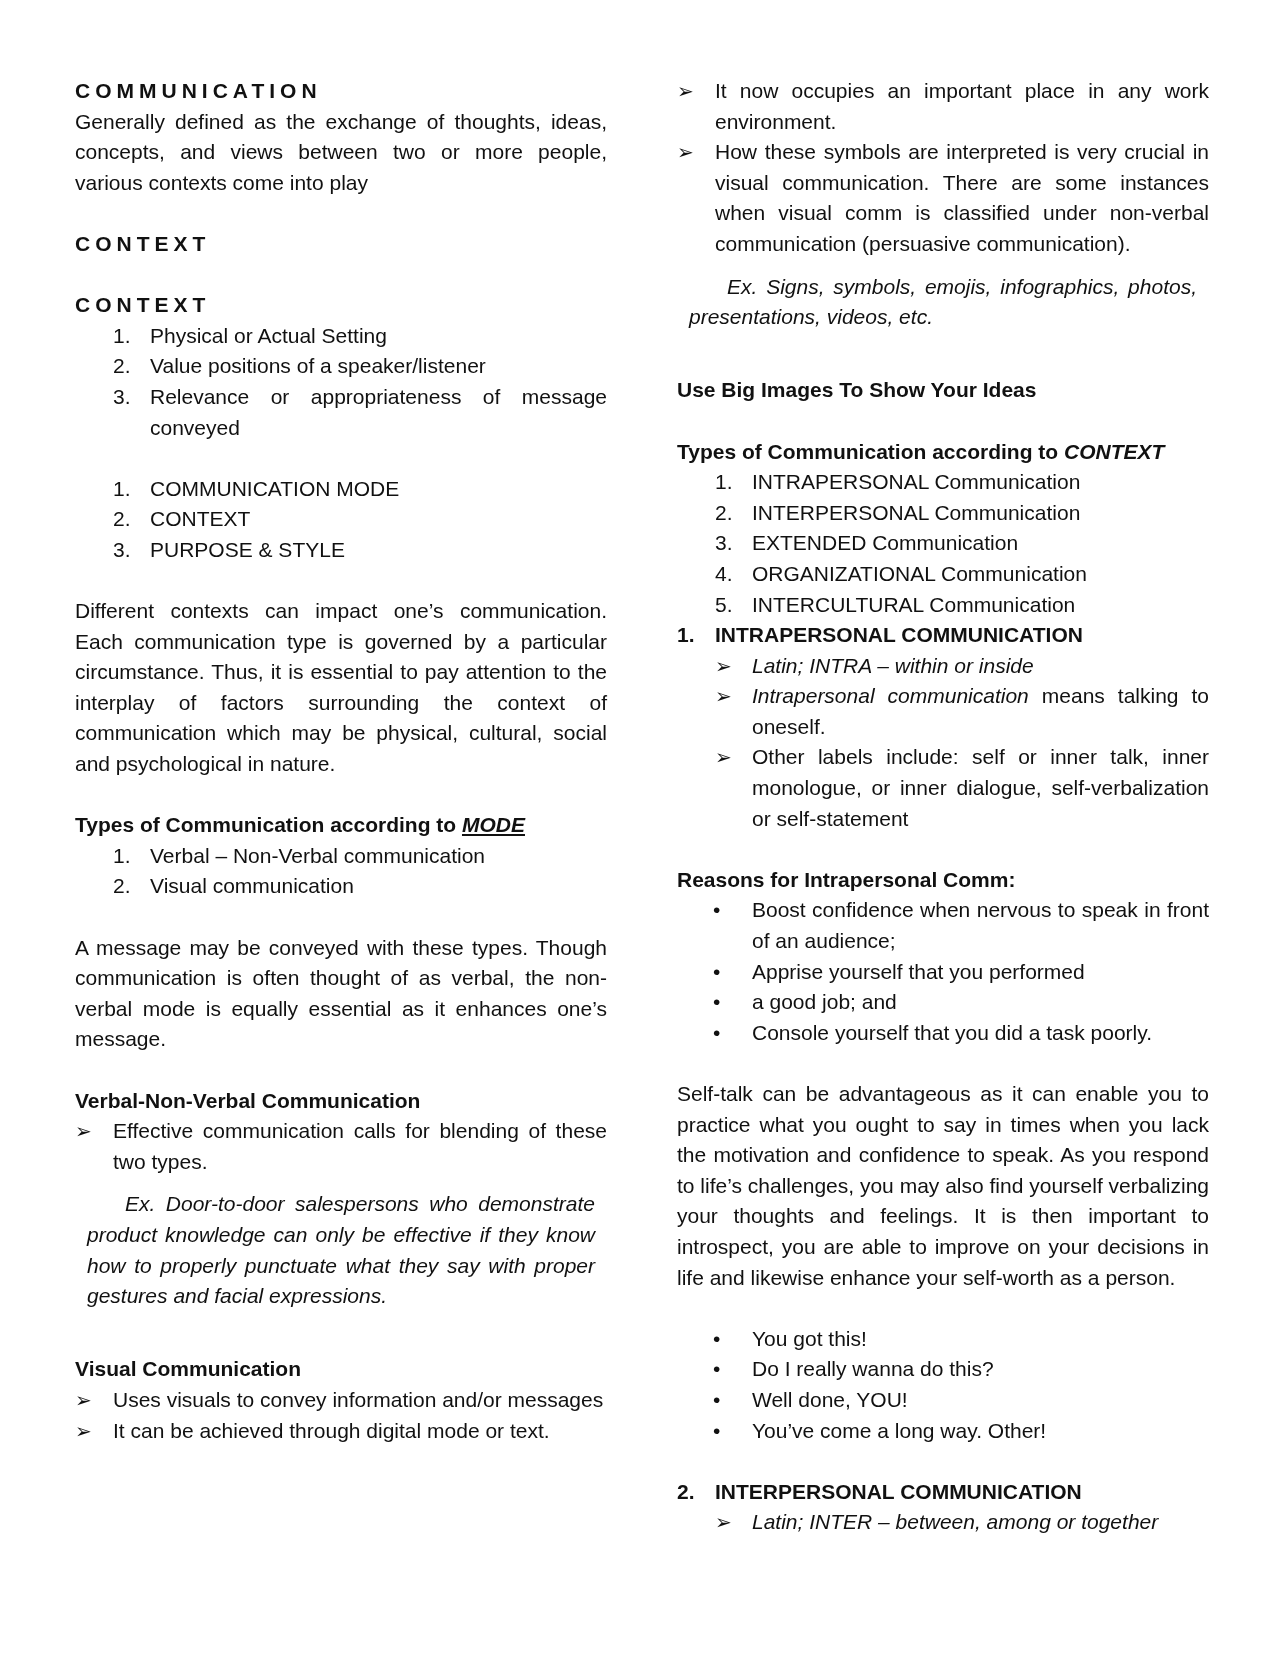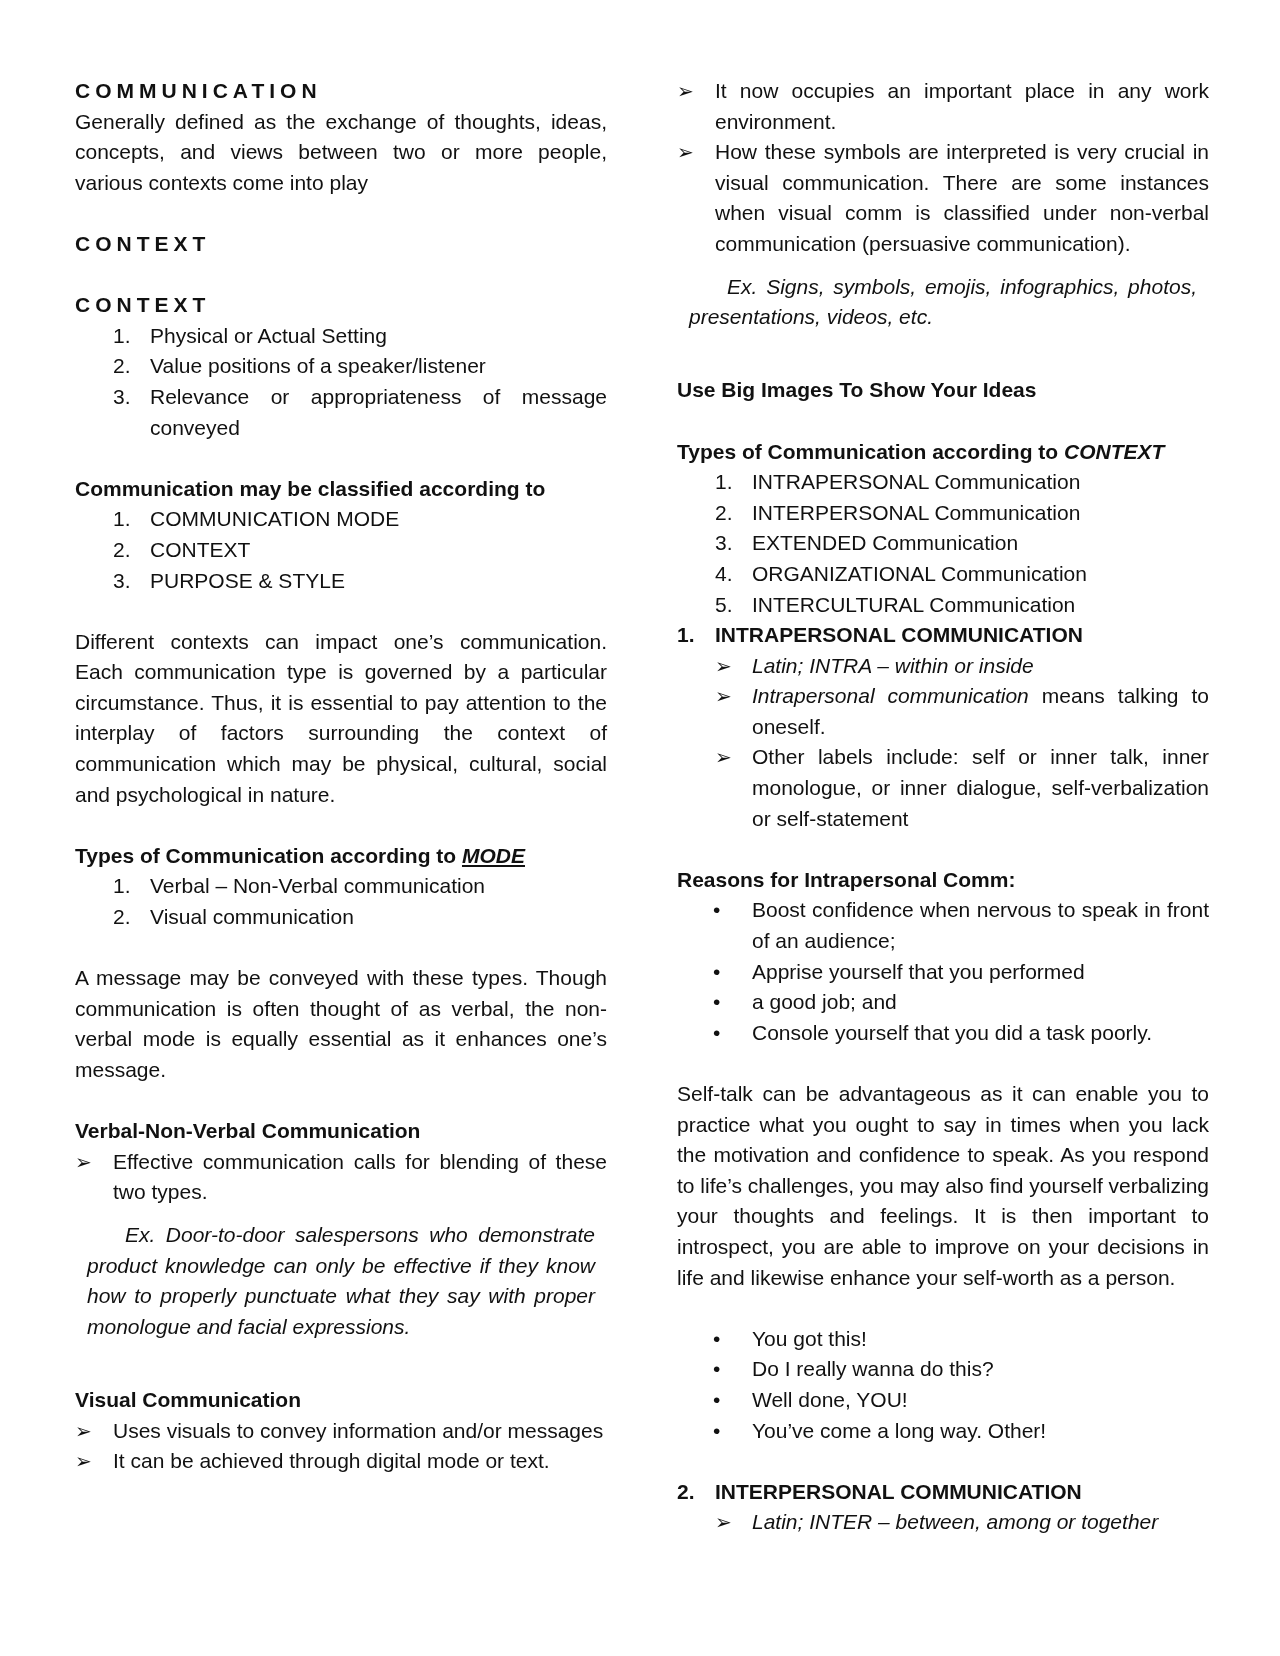--- a/index.html
+++ b/index.html
@@ -45,21 +45,20 @@
     <div class="gap"></div>
 
     <div class="blk spaced">CONTEXT</div>
     <ul class="ol">
       <li><span class="num">1.</span><span>Physical or Actual Setting</span></li>
       <li><span class="num">2.</span><span>Value positions of a speaker/listener</span></li>
       <li><span class="num">3.</span><span>Relevance or appropriateness of message conveyed</span></li>
     </ul>
     <div class="gap"></div>
 
-    <div class="blk bold">Communication may be classified according to</div>
     <ul class="ol">
       <li><span class="num">1.</span><span>COMMUNICATION MODE</span></li>
       <li><span class="num">2.</span><span>CONTEXT</span></li>
       <li><span class="num">3.</span><span>PURPOSE &amp; STYLE</span></li>
     </ul>
     <div class="gap"></div>
 
     <p class="just">Different contexts can impact one’s communication. Each communication type is governed by a particular circumstance. Thus, it is essential to pay attention to the interplay of factors surrounding the context of communication which may be physical, cultural, social and psychological in nature.</p>
     <div class="gap"></div>
 
@@ -70,21 +69,21 @@
     </ul>
     <div class="gap"></div>
 
     <p class="just">A message may be conveyed with these types. Though communication is often thought of as verbal, the non-verbal mode is equally essential as it enhances one’s message.</p>
     <div class="gap"></div>
 
     <div class="blk bold">Verbal-Non-Verbal Communication</div>
     <ul class="arrows">
       <li><span class="arr">➢</span><span>Effective communication calls for blending of these two types.</span></li>
     </ul>
-    <p class="indent-first">Ex. Door-to-door salespersons who demonstrate product knowledge can only be effective if they know how to properly punctuate what they say with proper monologue and facial expressions.</p>
+    <p class="indent-first">Ex. Door-to-door salespersons who demonstrate product knowledge can only be effective if they know how to properly punctuate what they say with proper gestures and facial expressions.</p>
     <div class="gap"></div>
 
     <div class="blk bold">Visual Communication</div>
     <ul class="arrows">
       <li><span class="arr">➢</span><span>Uses visuals to convey information and/or messages</span></li>
       <li><span class="arr">➢</span><span>It can be achieved through digital mode or text.</span></li>
     </ul>
   </div>
 
   <div class="col right">

